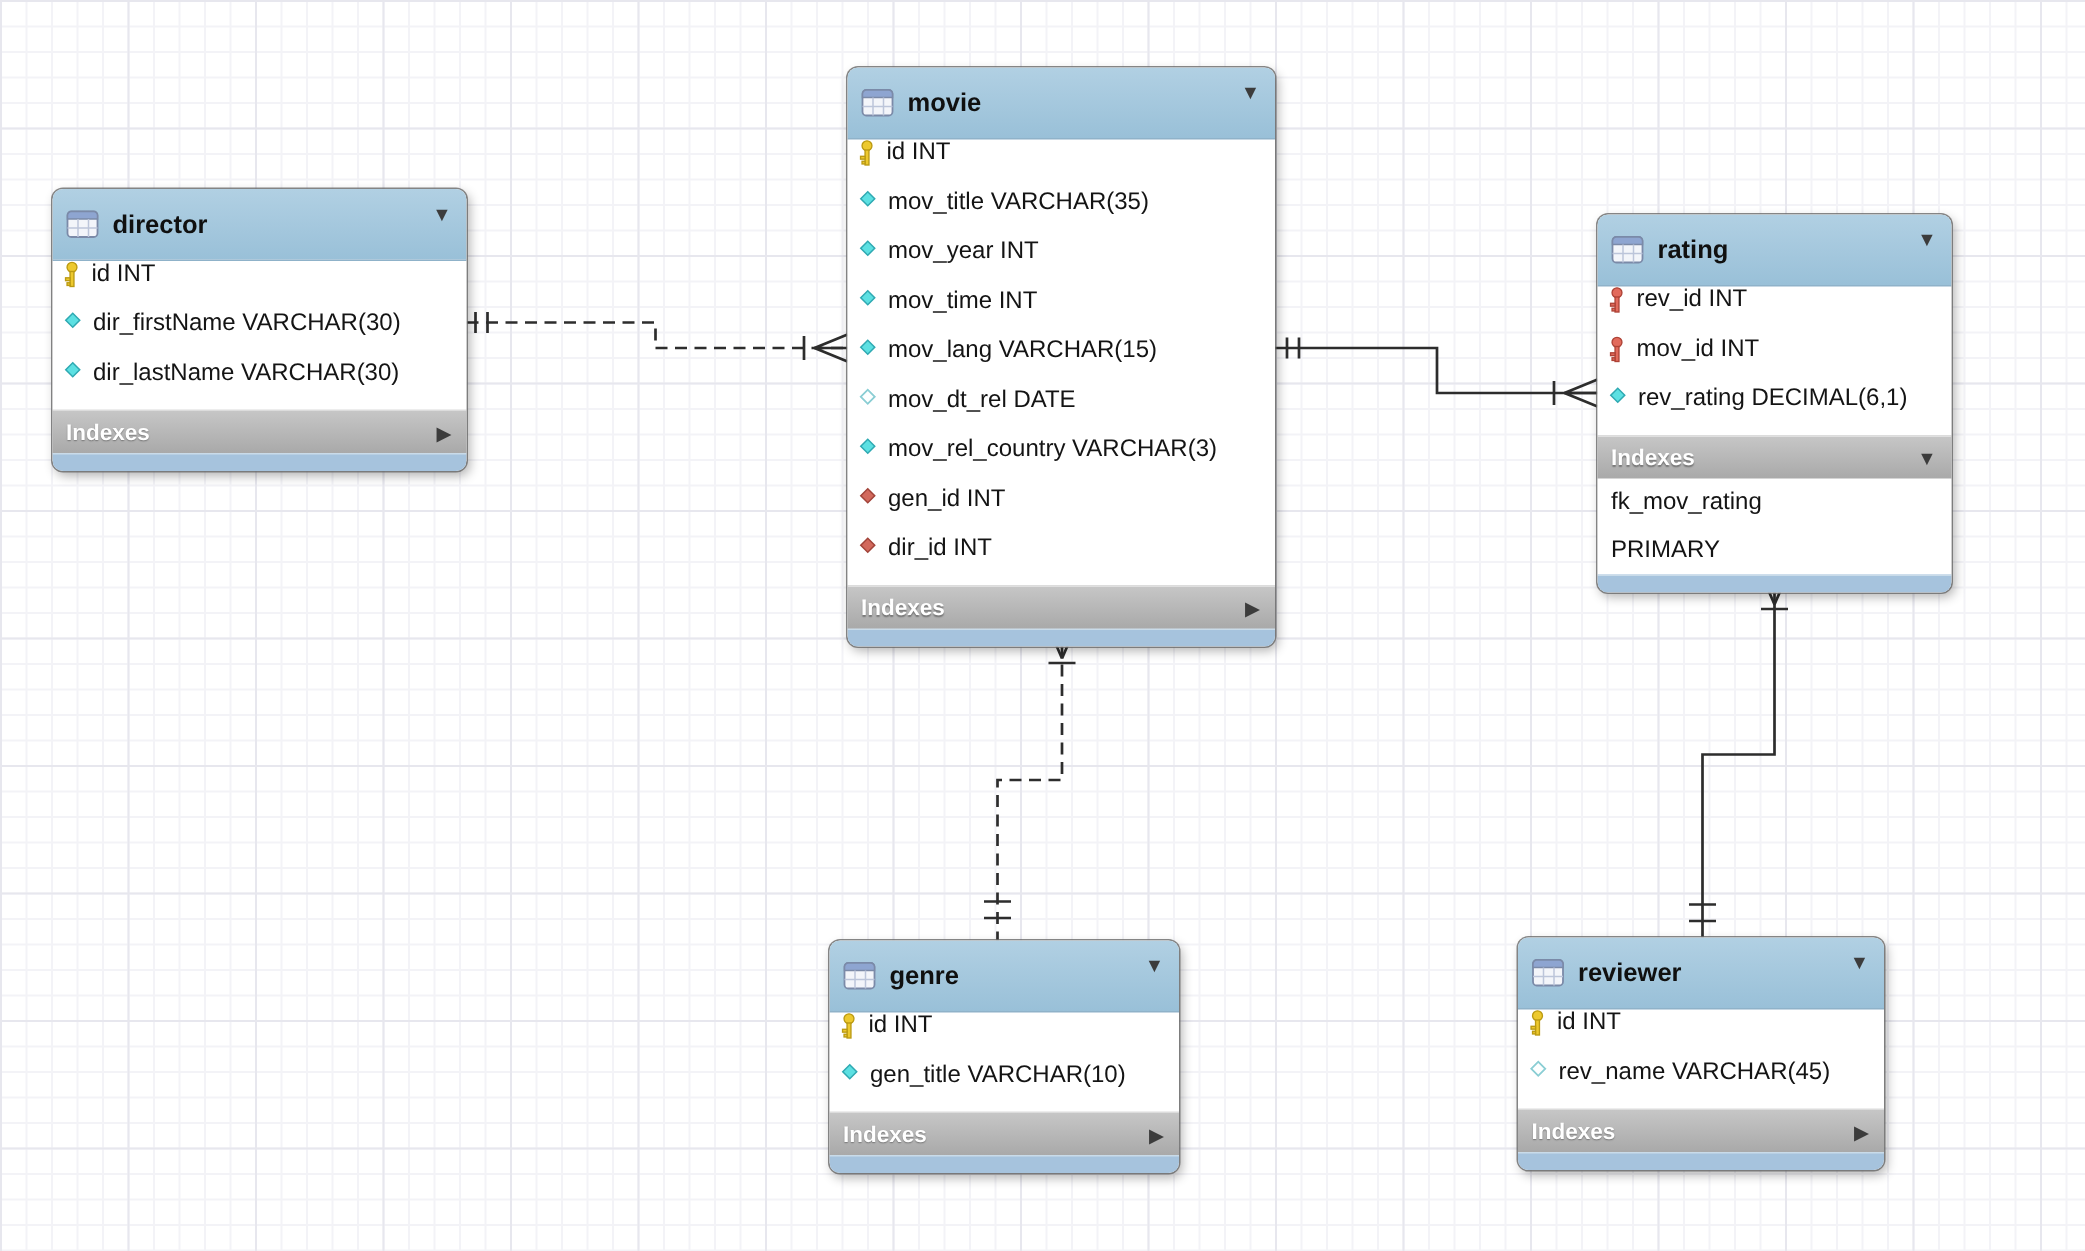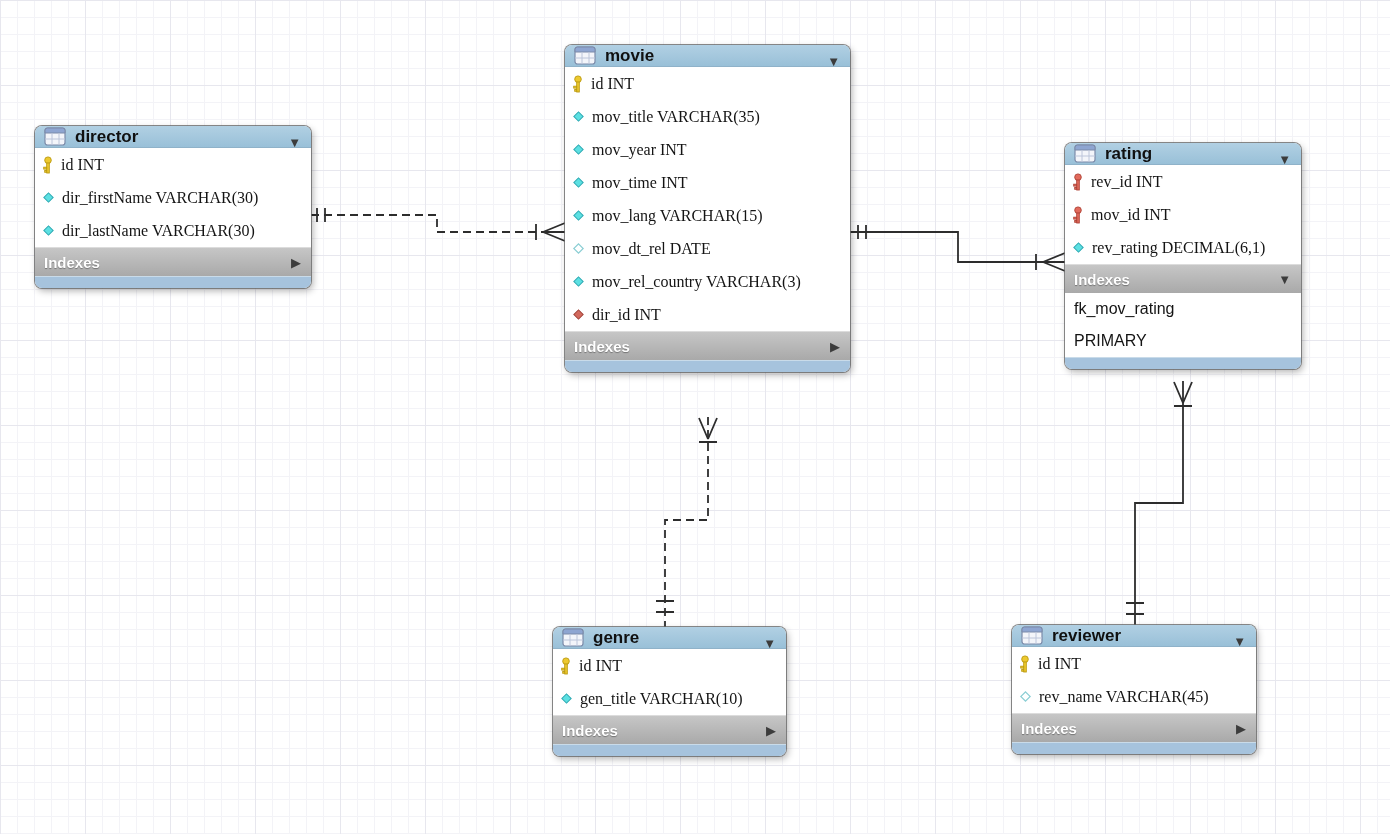--- a/index.html
+++ b/index.html
@@ -21,28 +21,28 @@
   .wire  { fill:none; stroke:#2d2d2d; stroke-width:1.8; }
   .wire.dashed { stroke-dasharray:8 5; }
   .marks { fill:none; stroke:#2d2d2d; stroke-width:1.8; }
 
   
   .table-card {
     position:absolute; background:#fff; border-radius:7px; overflow:hidden;
     box-shadow: 0 0 0 1px rgba(105,105,105,.8), 2px 3px 7px rgba(0,0,0,.30);
   }
   .t-header {
-    height:22px; display:flex; align-items:center; gap:9px; padding:0 9px;
+    height:48px; display:flex; align-items:center; gap:9px; padding:0 9px;
     background:linear-gradient(#b1d0e3, #99c0d8);
     border-bottom:1px solid #8fb2c9; position:relative;
   }
   .t-title { font-size:17px; font-weight:bold; color:#101010; }
   .t-collapse { position:absolute; right:10px; top:10px; font-size:13px; line-height:13px; color:#3c3c3c; }
 
-  .row { height:33px; display:flex; align-items:center; gap:7px; padding:0 7px; background:#fff;font-family:Liberation Serif, serif; }
+  .row { height:33px; display:flex; gap:7px; padding:0 7px; background:#fff; }
   .ctext { font-size:16px; color:#141414; white-space:nowrap; }
 
   .t-indexes {
     height:29px; display:flex; align-items:center; padding:4px 9px; position:relative;
     background:linear-gradient(#c6c6c6, #a9a9a9);
     border-top:1px solid #dcdcdc;
   }
   .t-indexes .lbl { font-size:15px; font-weight:bold; color:#ffffff; text-shadow:0 1px 1px rgba(0,0,0,.35); }
   .idx-arrow { position:absolute; right:10px; font-size:13px; line-height:13px; color:#3c3c3c; }
 
@@ -178,20 +178,26 @@
     <div class="row">
       <svg class="ic ic-dia dia-cyan">
           <use href="#sym-diamond"></use>
         </svg>
       <span class="ctext">mov_rel_country VARCHAR(3)</span>
     </div>
     <div class="row">
       <svg class="ic ic-dia dia-red">
           <use href="#sym-diamond"></use>
         </svg>
+      <span class="ctext">gen_id INT</span>
+    </div>
+    <div class="row">
+      <svg class="ic ic-dia dia-red">
+          <use href="#sym-diamond"></use>
+        </svg>
       <span class="ctext">dir_id INT</span>
     </div>
     <div class="t-indexes">
       <span class="lbl">Indexes</span>
       <span class="idx-arrow">▶</span>
     </div>
     <div class="t-footer"></div>
   </div>
 
   <div class="table-card" style="left:1065px; top:143px; width:236px;">

